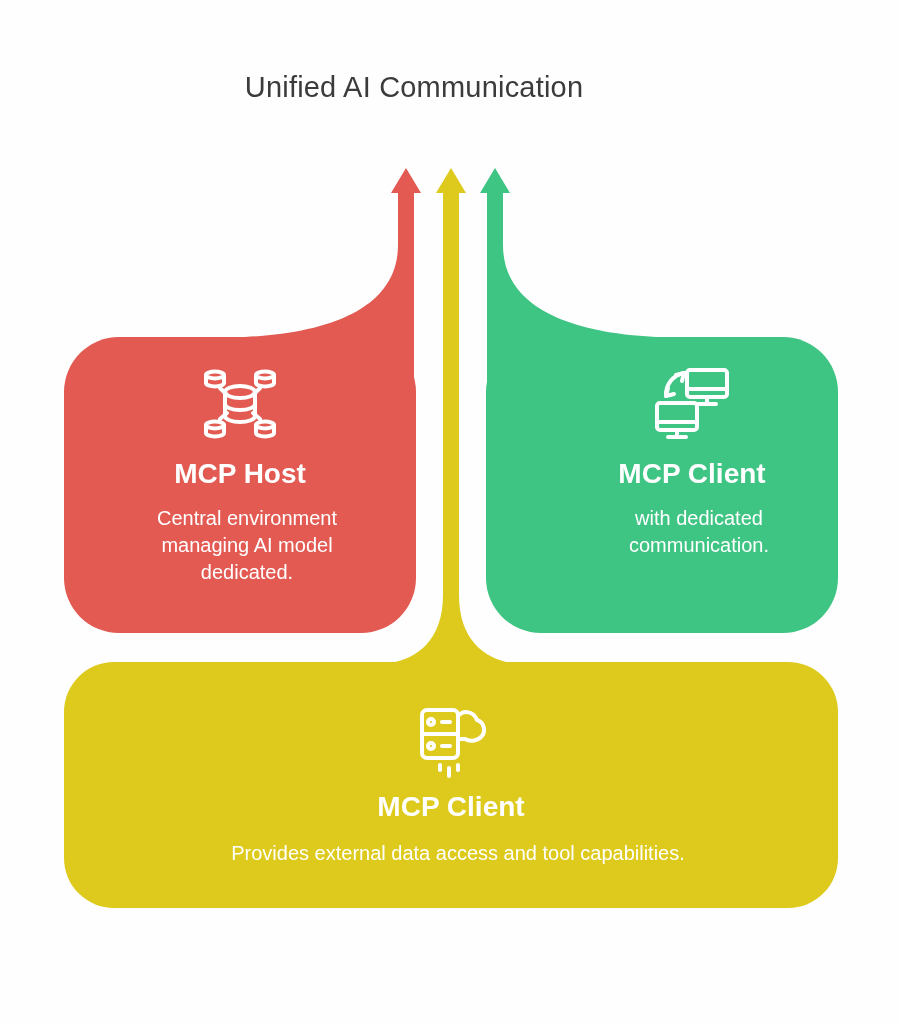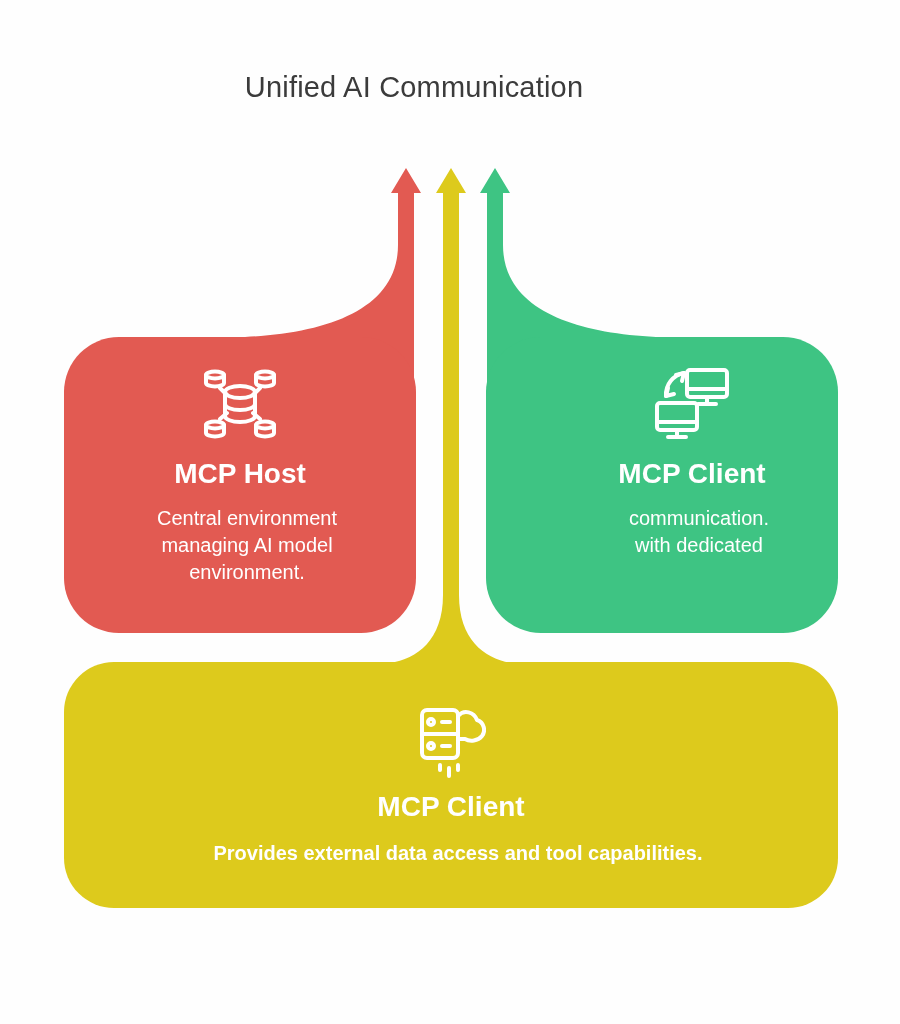--- a/index.html
+++ b/index.html
@@ -18,21 +18,21 @@
     color:#ffffff;text-align:center;
   }
   .card-host  {left:64px; top:337px;width:352px;height:296px;}
   .card-client{left:486px;top:337px;width:412px;height:296px;}
   .card-server{left:64px; top:662px;width:774px;height:246px;}
   .card-icon{margin-top:28px;height:78px;display:flex;align-items:center;justify-content:center;}
   .card-server .card-icon{margin-top:38px;height:82px;}
   .card-heading{margin-top:16px;font-size:28px;font-weight:700;line-height:30px;}
   .card-server .card-heading{margin-top:10px;}
   .card-body{margin-top:16px;font-size:20px;line-height:27px;font-weight:400;margin-left:14px;}
-  .card-server .card-body{margin-top:18px;font-weight:bold;}
+  .card-server .card-body{margin-top:18px;}
   svg.icon{display:block;}
   svg.icon *{vector-effect:none;}
 </style>
 </head>
 <body>
 
 <div class="stage">
 
   <h1 class="diagram-title">Unified AI Communication</h1>
 
@@ -70,21 +70,21 @@
         <ellipse cx="13" cy="59" rx="9" ry="3.5"></ellipse>
         <path d="M4,59 v8 a9,3.5 0 0 0 18,0 v-8"></path>
         <ellipse cx="63" cy="59" rx="9" ry="3.5"></ellipse>
         <path d="M54,59 v8 a9,3.5 0 0 0 18,0 v-8"></path>
       </svg>
     </div>
     <div class="card-heading">MCP Host</div>
     <div class="card-body">
       <div>Central environment</div>
       <div>managing AI model</div>
-      <div>environment.</div>
+      <div>dedicated.</div>
     </div>
   </div>
 
   <div class="card card-client">
     <div class="card-icon">
       <svg class="icon" width="78" height="76" viewBox="0 0 78 76" fill="none" stroke="#ffffff" stroke-width="4" stroke-linecap="round" stroke-linejoin="round">
 
         <rect x="34" y="4" width="40" height="27" rx="3"></rect>
         <path d="M34,23 H74"></path>
         <path d="M54,31 v5 M45,38 h18"></path>
@@ -93,22 +93,22 @@
         <path d="M4,56 H44"></path>
         <path d="M24,64 v5 M15,71 h18"></path>
 
         <path d="M13,30 A22,22 0 0 1 31,7"></path>
         <path d="M31,7 l-8,2 M31,7 l-2,8"></path>
         <path d="M13,30 l8,-2 M13,30 l2,-8"></path>
       </svg>
     </div>
     <div class="card-heading">MCP Client</div>
     <div class="card-body">
+      <div>with dedicated</div>
       <div>communication.</div>
-      <div>with dedicated</div>
     </div>
   </div>
 
   <div class="card card-server">
     <div class="card-icon">
       <svg class="icon" width="70" height="82" viewBox="0 0 70 82" fill="none" stroke="#ffffff" stroke-width="4" stroke-linecap="round" stroke-linejoin="round">
 
         <rect x="6" y="10" width="36" height="48" rx="5"></rect>
         <path d="M6,34 H42"></path>
         <circle cx="15" cy="22" r="3"></circle>

